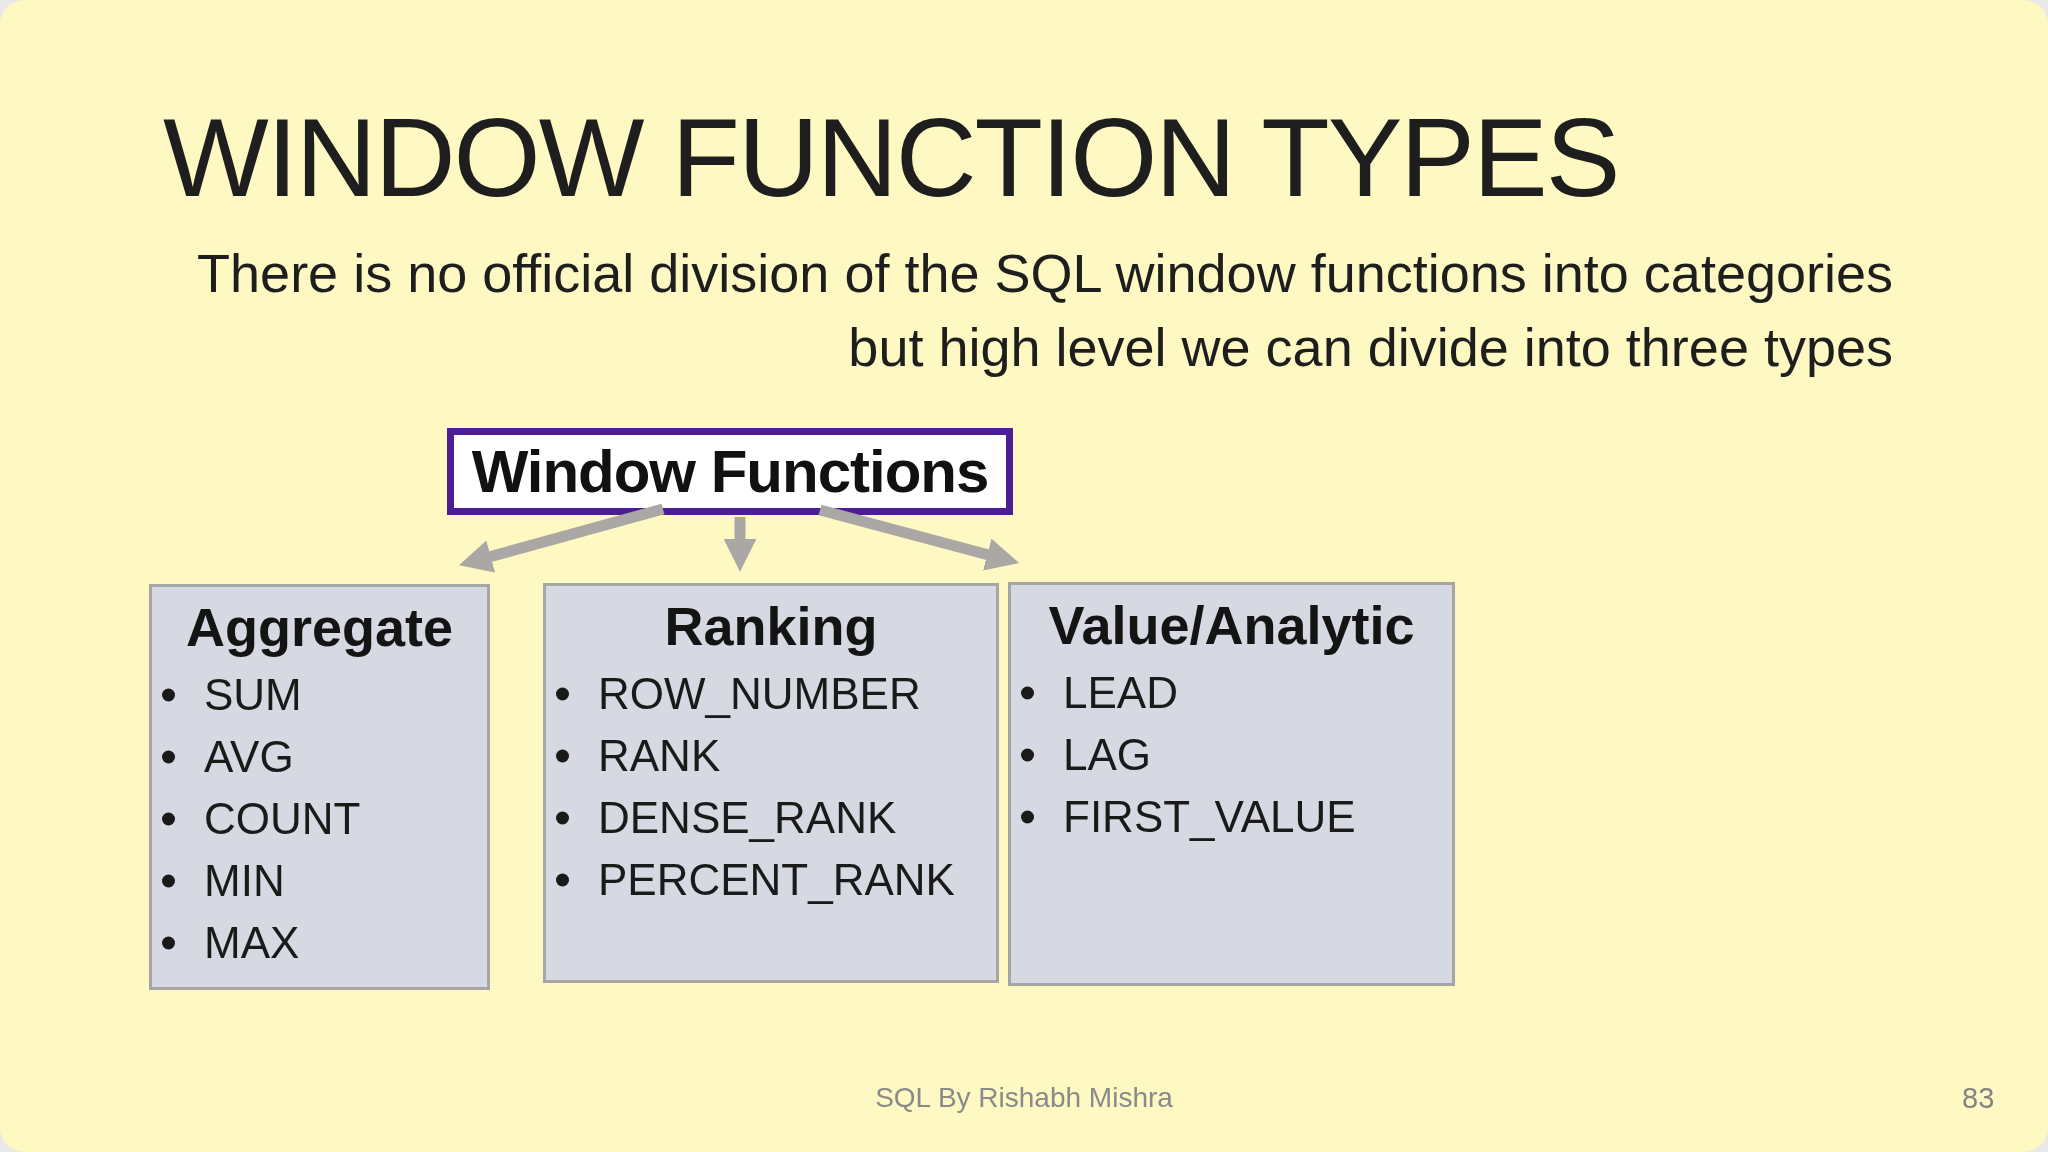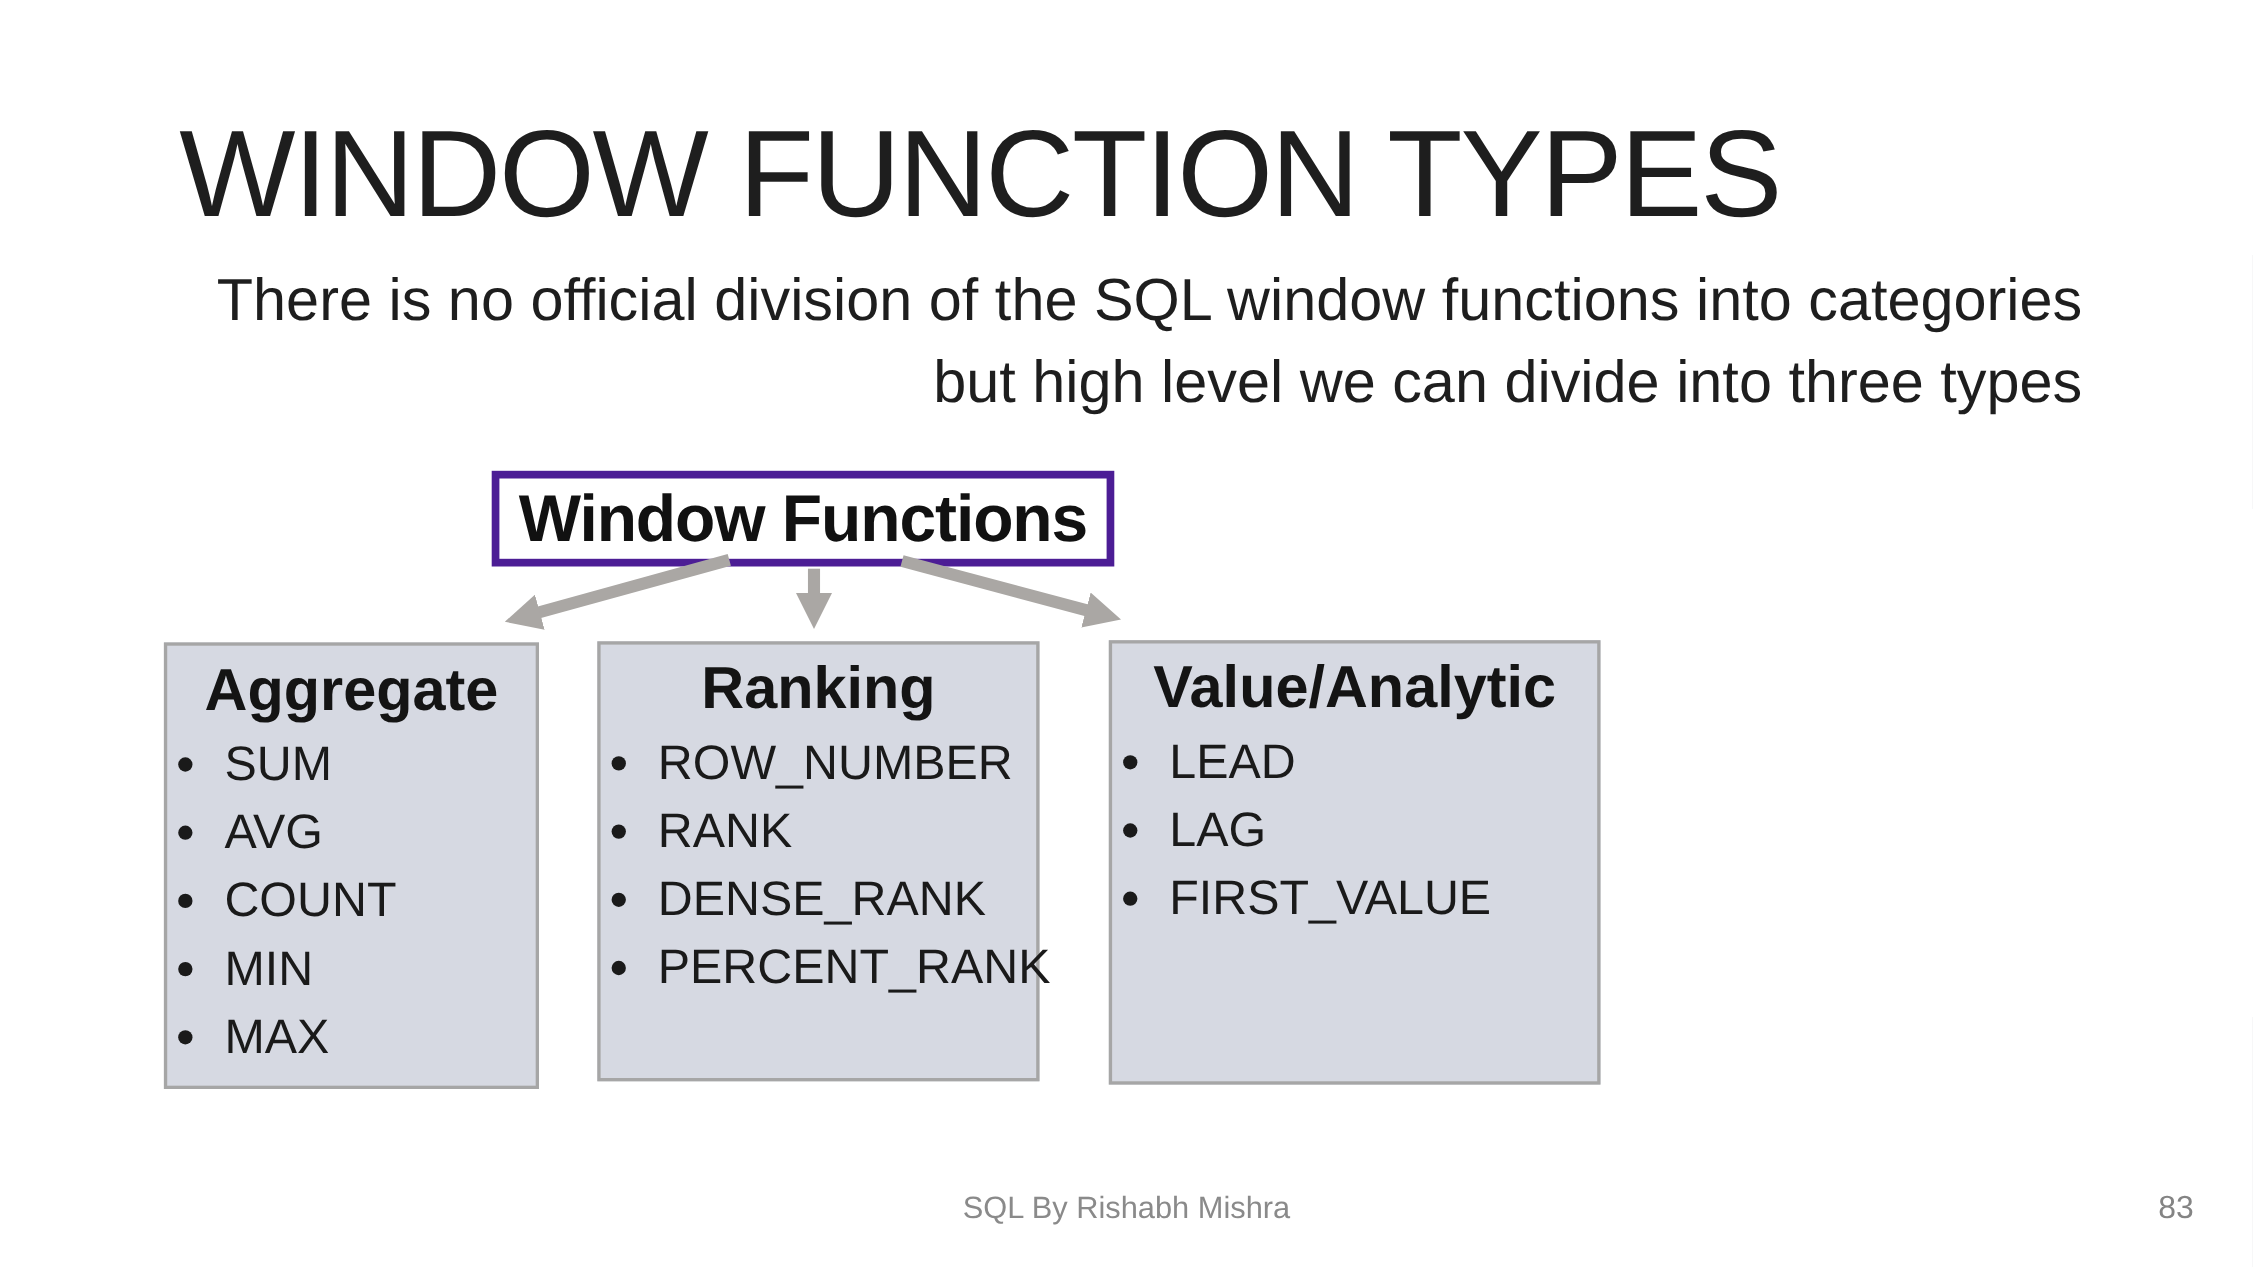--- a/index.html
+++ b/index.html
@@ -1,21 +1,22 @@
 <!DOCTYPE html>
 <html><head>
 <meta charset="utf-8">
 <style>
   html,body{margin:0;padding:0;background:#e8e8e9;}
   .slide{
     position:relative;
     width:2048px;height:1152px;
-    background:#ffffff;
+    background:#fef9c3;
     font-family:"Liberation Sans", sans-serif;
     overflow:hidden;
+    border-radius:24px;
   }
   .title{
     position:absolute;left:163px;top:96px;margin:0;
     font-size:112px;font-weight:300;letter-spacing:-2px;
     line-height:1.1;color:#1e1e1e;white-space:nowrap;
   }
   .subtitle{
     position:absolute;left:163px;top:236px;margin:0;
     width:1730px;
     font-size:54px;line-height:74px;color:#1e1e1e;text-align:right;
@@ -27,21 +28,21 @@
     display:flex;align-items:center;justify-content:center;
     font-size:60px;font-weight:bold;color:#111111;
     letter-spacing:-1px;white-space:nowrap;
   }
   .arrows{position:absolute;left:0;top:0;width:2048px;height:1152px;pointer-events:none;}
   .cat-box{
     position:absolute;box-sizing:border-box;
     background:#d6d9e2;border:3px solid #a6a6a6;
   }
   .cat-aggregate{left:149px;top:584px;width:341px;height:406px;}
-  .cat-ranking{left:543px;top:583px;width:402px;height:400px;}
+  .cat-ranking{left:543px;top:583px;width:456px;height:400px;}
   .cat-value{left:1008px;top:582px;width:447px;height:404px;}
   .cat-box h2{
     margin:10px 6px 0;text-align:center;
     font-size:54px;font-weight:bold;line-height:1.12;color:#141414;
     white-space:nowrap;
   }
   .cat-box ul{
     list-style:none;margin:7px 0 0;padding:0 6px 0 8px;
   }
   .cat-box li{

